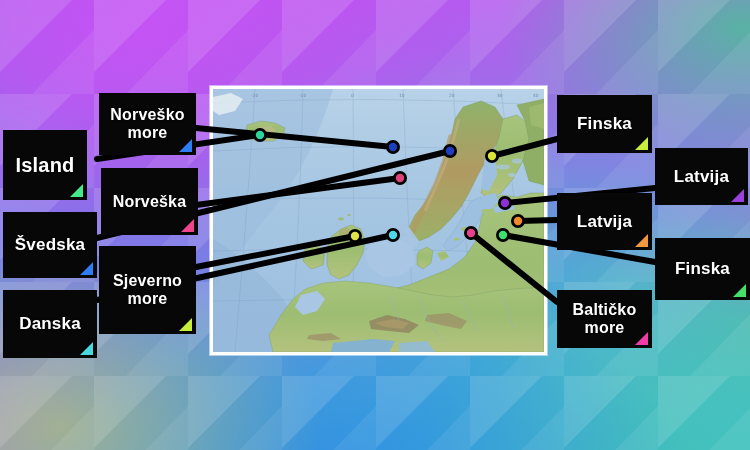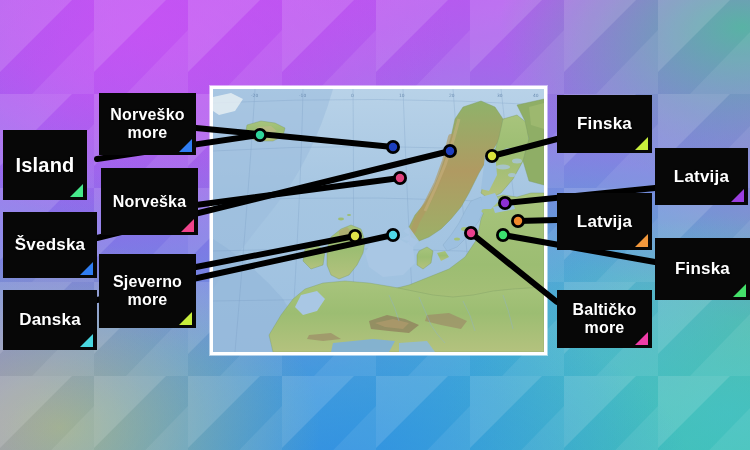--- a/index.html
+++ b/index.html
@@ -328,34 +328,34 @@
 
   <div id="cards">
       <div class="card" style="left: 3px; top: 130px; width: 84px; height: 70px; font-size: 20px;">
         <span class="txt">Island</span>
         <span class="corner" style="color: rgb(70, 232, 138);"></span>
       </div>
       <div class="card" style="left: 3px; top: 212px; width: 94px; height: 66px; font-size: 17px; text-align: center;">
         <span class="txt">Švedska</span>
         <span class="corner" style="color: rgb(47, 125, 242);"></span>
       </div>
-      <div class="card" style="left: 3px; top: 290px; width: 94px; height: 60px; font-size: 17px;">
+      <div class="card" style="left: 3px; top: 290px; width: 94px; height: 68px; font-size: 17px;">
         <span class="txt">Danska</span>
         <span class="corner" style="color: rgb(73, 215, 224);"></span>
       </div>
       <div class="card" style="left: 99px; top: 93px; width: 97px; height: 62px; font-size: 16px;">
         <span class="txt">Norveško
 more</span>
         <span class="corner" style="color: rgb(47, 125, 242);"></span>
       </div>
       <div class="card" style="left: 101px; top: 168px; width: 97px; height: 67px; font-size: 16px;">
         <span class="txt">Norveška</span>
         <span class="corner" style="color: rgb(240, 68, 140);"></span>
       </div>
-      <div class="card" style="left: 99px; top: 254px; width: 97px; height: 74px; font-size: 16px;">
+      <div class="card" style="left: 99px; top: 246px; width: 97px; height: 88px; font-size: 16px;">
         <span class="txt">Sjeverno
 more</span>
         <span class="corner" style="color: rgb(200, 239, 60);"></span>
       </div>
       <div class="card" style="left: 557px; top: 95px; width: 95px; height: 58px; font-size: 17px;">
         <span class="txt">Finska</span>
         <span class="corner" style="color: rgb(200, 239, 60);"></span>
       </div>
       <div class="card" style="left: 655px; top: 148px; width: 93px; height: 57px; font-size: 17px;">
         <span class="txt">Latvija</span>

